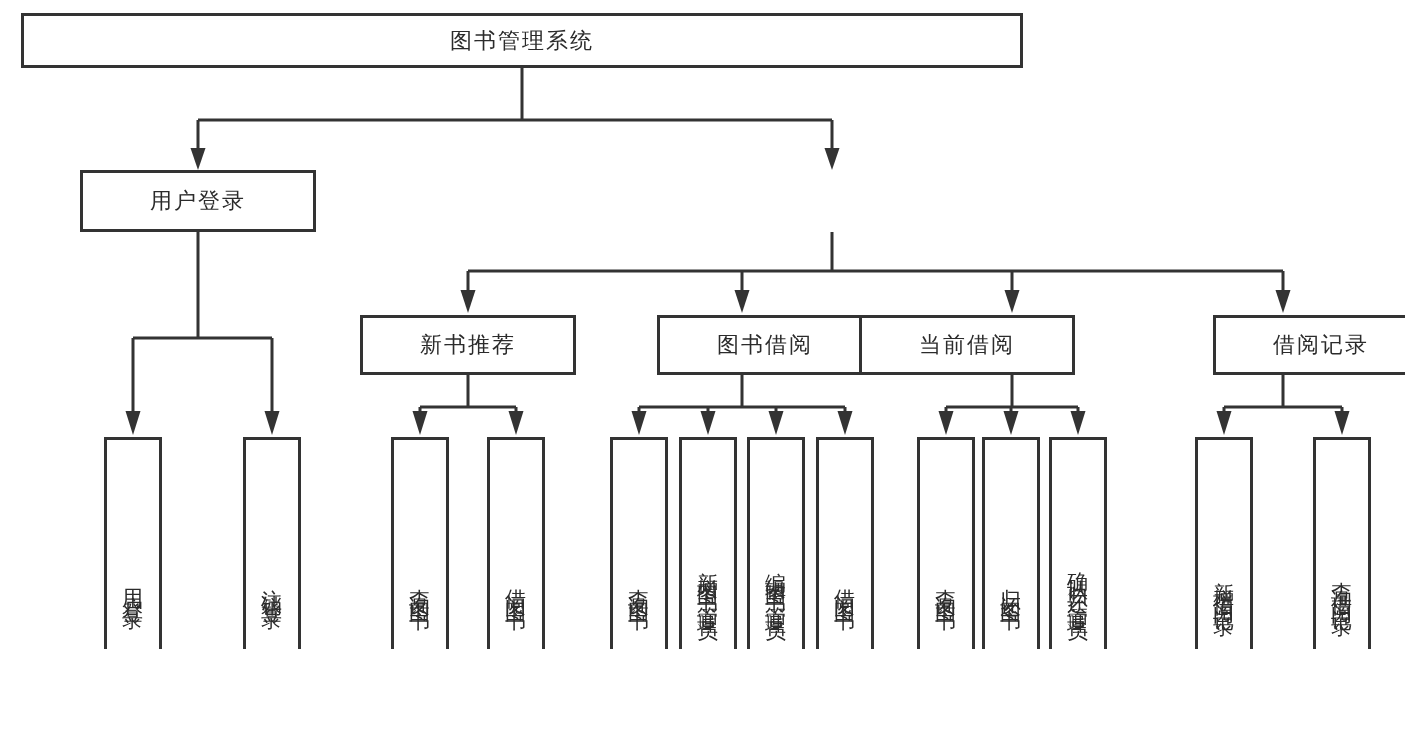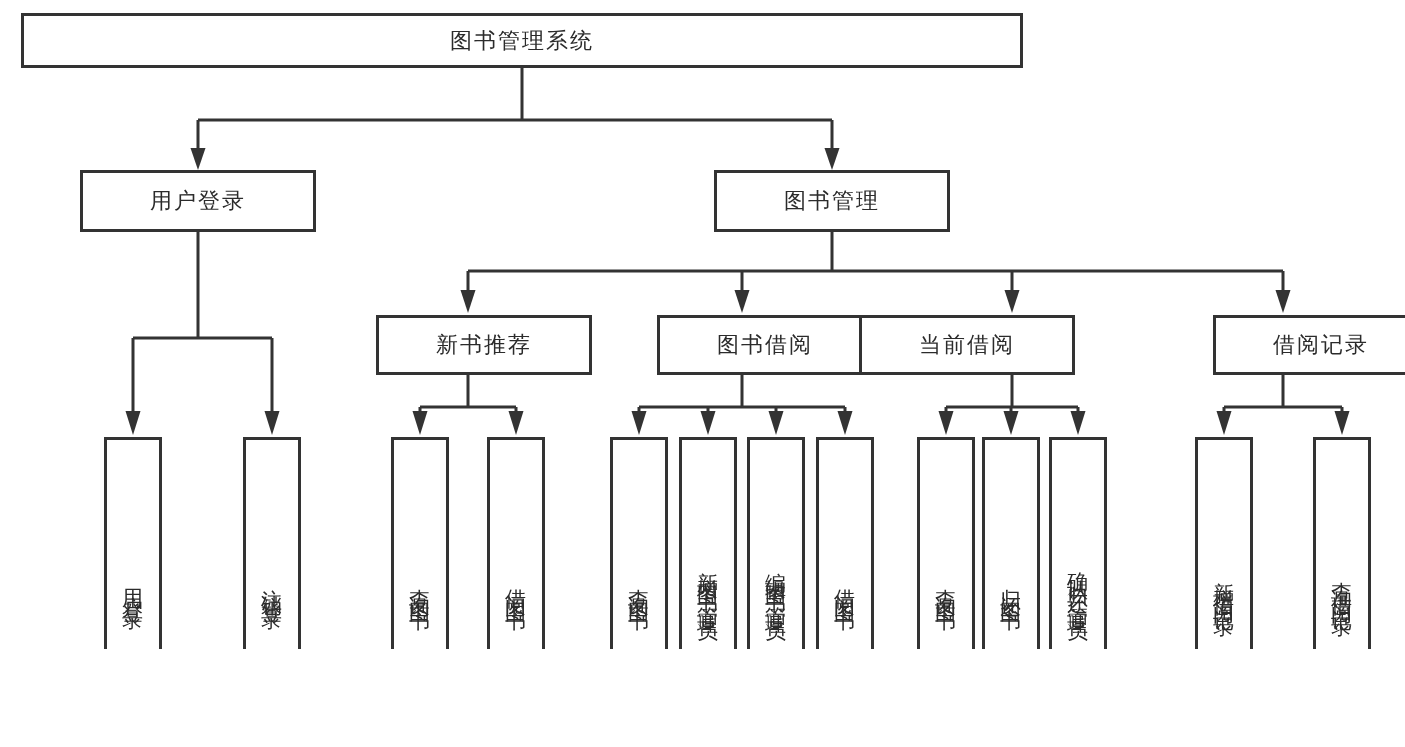--- a/index.html
+++ b/index.html
@@ -102,25 +102,22 @@
     </g>
   </svg>
 
   <div class="node root">
     <span class="hlabel">图书管理系统</span>
   </div>
 
   <div class="node branch" style="left:80px">
     <span class="hlabel">用户登录</span>
   </div>
-  <div class="node branch" style="left:714px">
-    <span class="hlabel">图书管理</span>
-  </div>
 
-  <div class="node mod" style="left:376px">
+  <div class="node mod" style="left:360px">
     <span class="hlabel">新书推荐</span>
   </div>
   <div class="node mod" style="left:657px">
     <span class="hlabel">图书借阅</span>
   </div>
   <div class="node mod" style="left:859px">
     <span class="hlabel">当前借阅</span>
   </div>
   <div class="node mod" style="left:1213px">
     <span class="hlabel">借阅记录</span>

